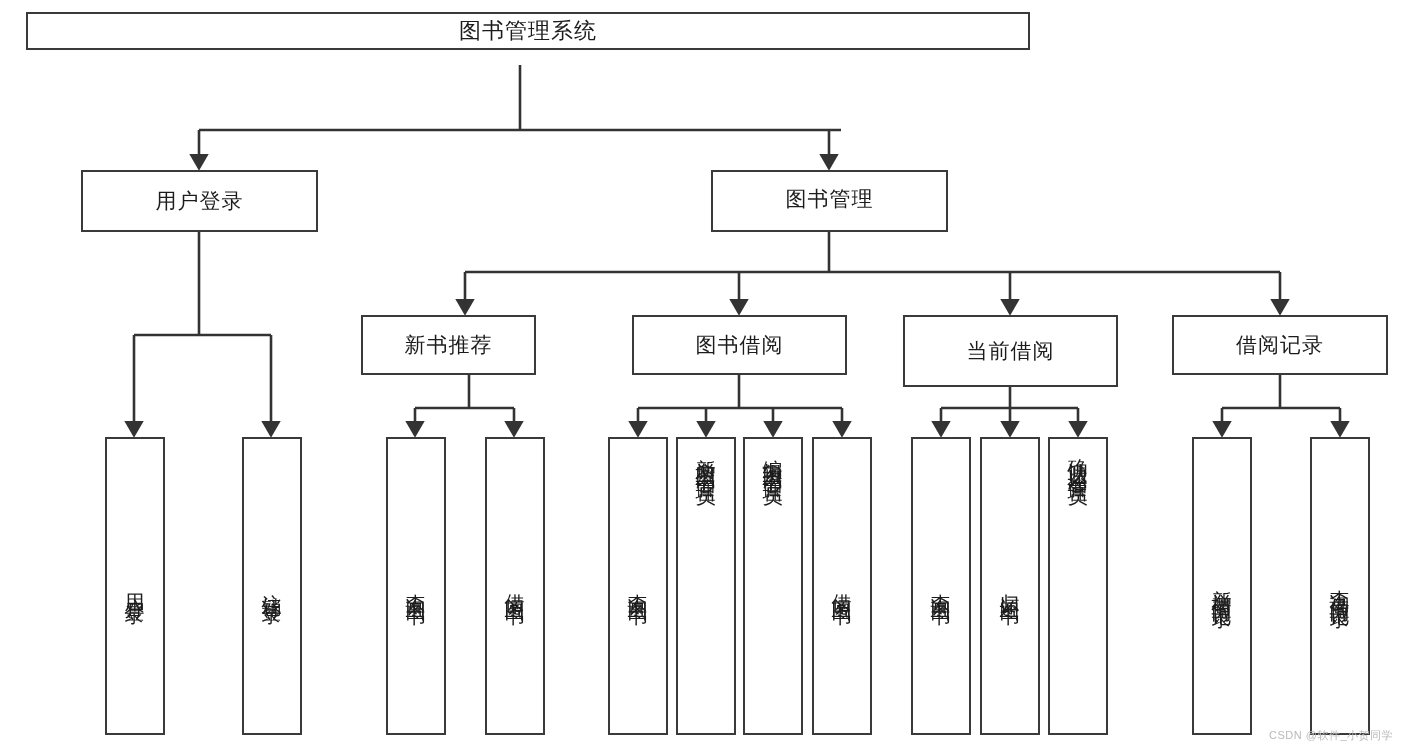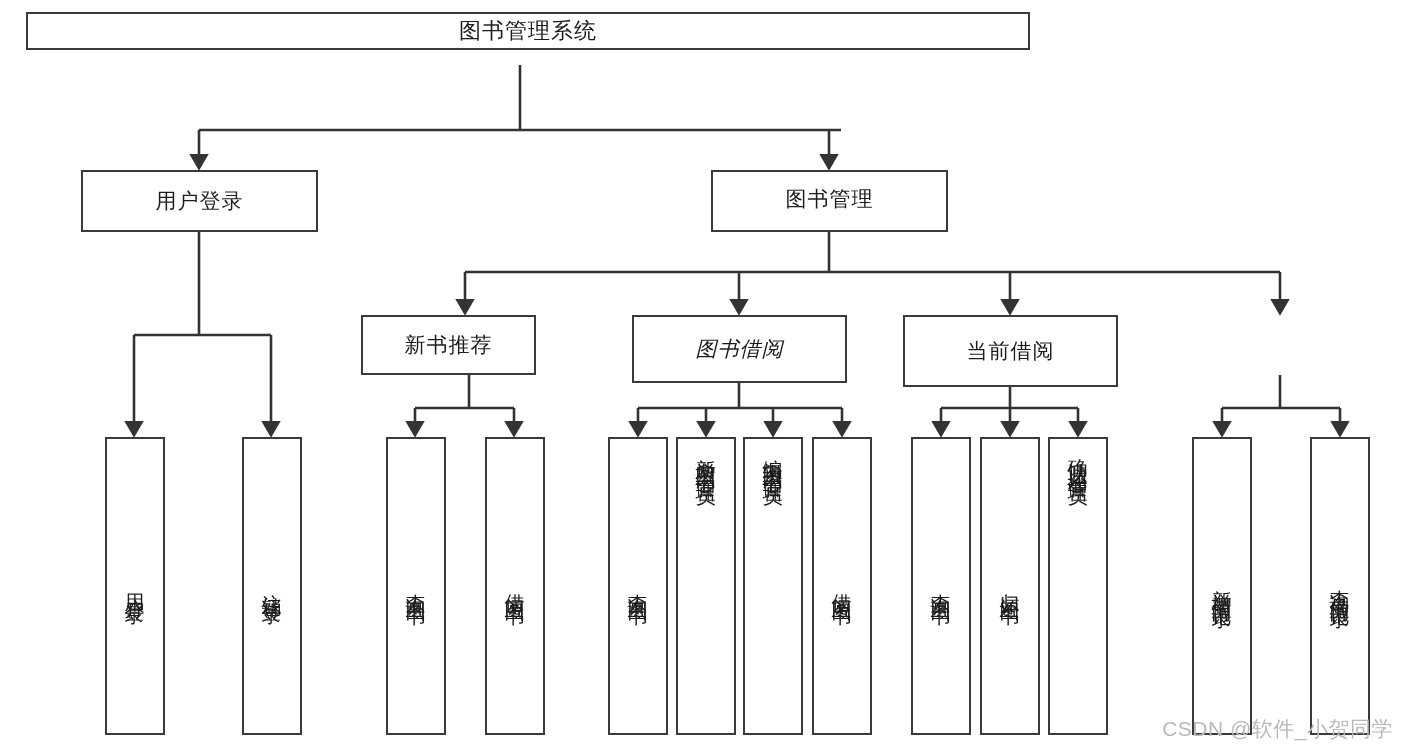--- a/index.html
+++ b/index.html
@@ -58,21 +58,21 @@
     color:#1c1c1c;
     line-height:1;
     padding-top:4px;
   }
   .leaf.centered{ align-items:center; }
   .leaf.centered .vlabel{ padding-top:0; }
   #watermark{
     position:absolute;
     right:12px;
     bottom:4px;
-    font-size:21px;
+    font-size:11px;
     color:#b9b9b9;
     z-index:5;
     white-space:nowrap;
     letter-spacing:0.5px;
   }
 </style>
 </head>
 <body>
 
 <div id="canvas">
@@ -134,26 +134,29 @@
   <div class="node" style="left:81px; top:170px; width:237px; height:62px;">
     <span class="label">用户登录</span>
   </div>
   <div class="node" style="left:711px; top:170px; width:237px; height:62px;font-family:Liberation Mono, monospace;">
     <span class="label">图书管理</span>
   </div>
 
   <div class="node" style="left:361px; top:315px; width:175px; height:60px;">
     <span class="label">新书推荐</span>
   </div>
-  <div class="node" style="left:632px; top:315px; width:215px; height:68px;font-style:italic;">
+  <div class="node" style="left:632px; top:315px; width:215px; height:60px;">
     <span class="label">图书借阅</span>
   </div>
   <div class="node" style="left:903px; top:315px; width:215px; height:72px;">
     <span class="label">当前借阅</span>
   </div>
+  <div class="node" style="left:1172px; top:315px; width:216px; height:60px;">
+    <span class="label">借阅记录</span>
+  </div>
 
   <div class="leaf centered" style="left:105px; top:437px; width:60px; height:298px;">
     <span class="vlabel">用户登录</span>
   </div>
   <div class="leaf centered" style="left:242px; top:437px; width:60px; height:298px;">
     <span class="vlabel">注销登录</span>
   </div>
 
   <div class="leaf centered" style="left:386px; top:437px; width:60px; height:298px;">
     <span class="vlabel">查询图书</span>

